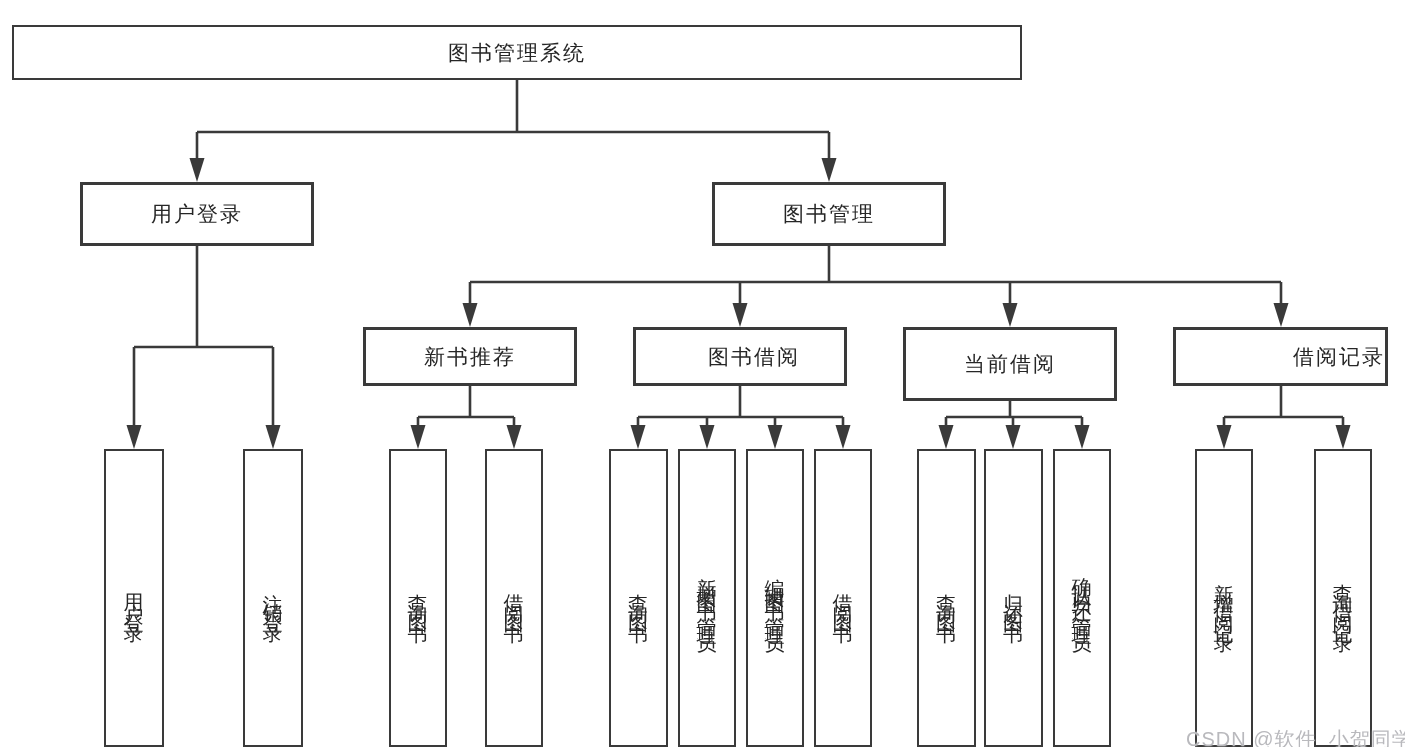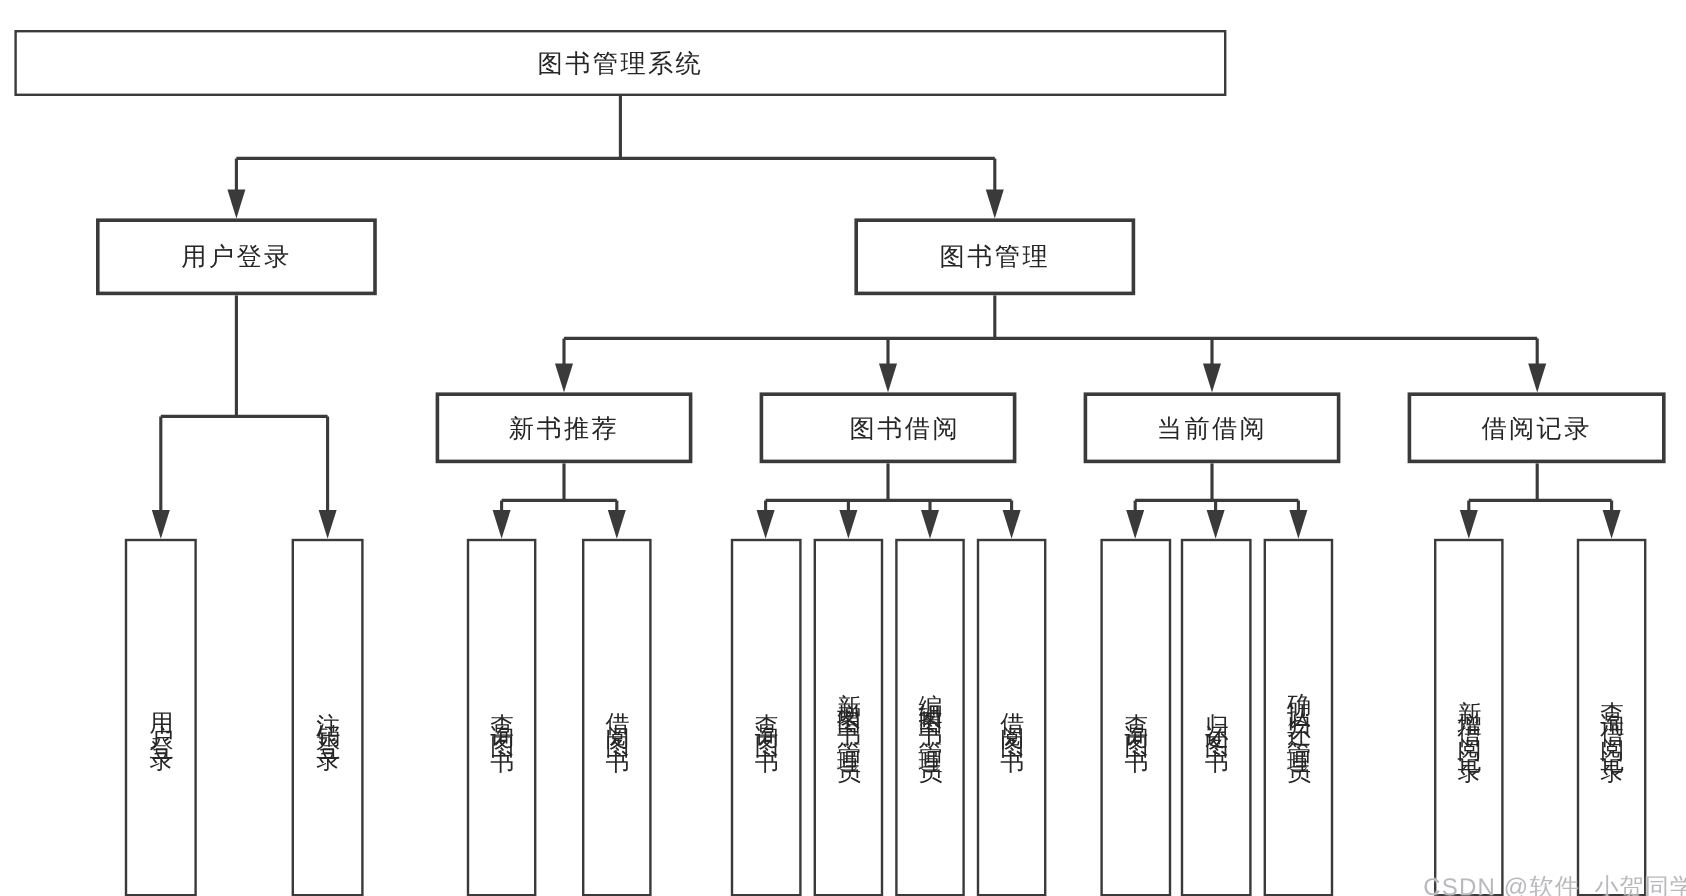--- a/index.html
+++ b/index.html
@@ -77,24 +77,24 @@
   <div class="node lvl2" style="left:712px;top:170px;width:234px;height:64px;">
     <span>图书管理</span>
   </div>
 
   <div class="node lvl3" style="left:363px;top:315px;width:214px;height:59px;">
     <span>新书推荐</span>
   </div>
   <div class="node lvl3" style="left:633px;top:315px;width:214px;height:59px;padding-left:28px;">
     <span>图书借阅</span>
   </div>
-  <div class="node lvl3" style="left:903px;top:315px;width:214px;height:59px;">
+  <div class="node lvl3" style="left:903px;top:315px;width:214px;height:74px;">
     <span>当前借阅</span>
   </div>
-  <div class="node lvl3" style="left:1173px;top:315px;width:215px;height:59px;">
+  <div class="node lvl3" style="left:1173px;top:315px;width:215px;height:59px;justify-content:flex-end;">
     <span>借阅记录</span>
   </div>
 
   <div class="node leaf" style="left:104px;top:437px;width:60px;height:298px;">
     <span>用户登录</span>
   </div>
   <div class="node leaf" style="left:243px;top:437px;width:60px;height:298px;">
     <span>注销登录</span>
   </div>
 

